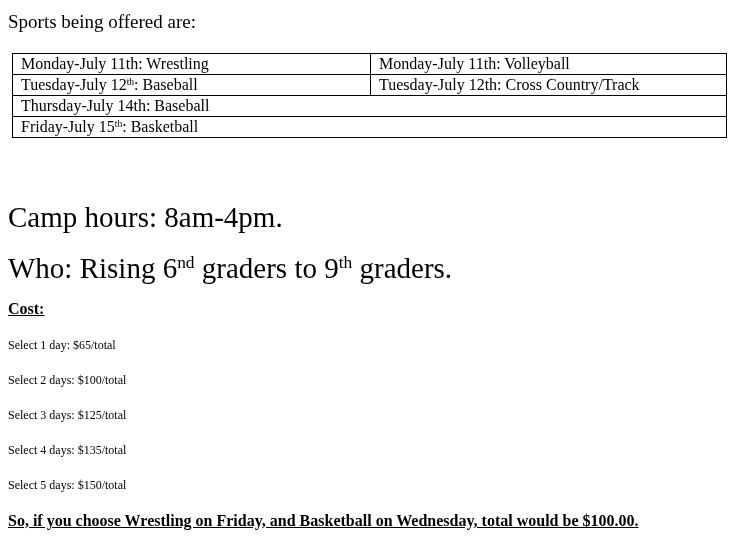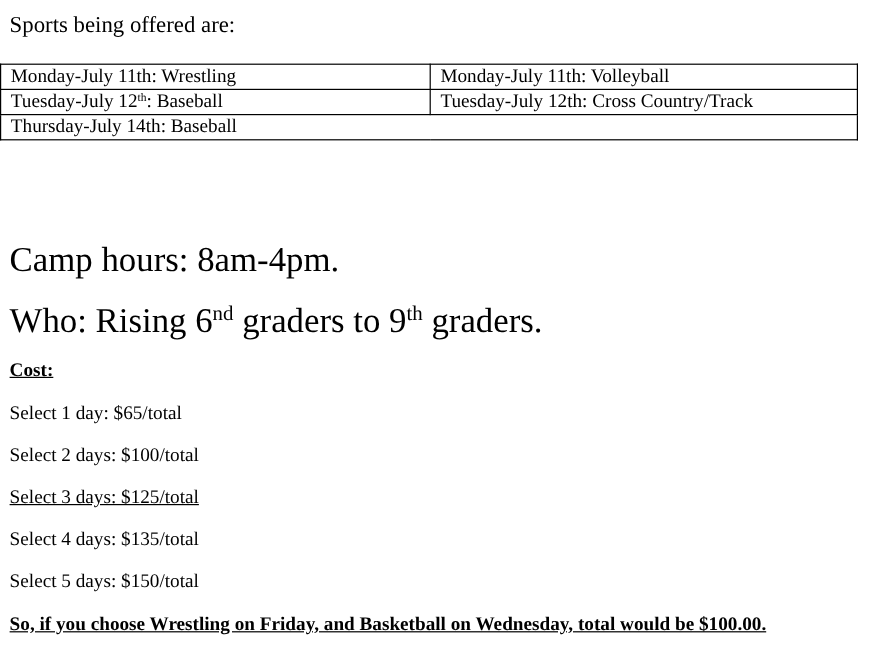--- a/index.html
+++ b/index.html
@@ -5,41 +5,41 @@
   html, body { margin: 0; padding: 0; background: #ffffff; }
   body {
     width: 735px; height: 557px; position: relative; overflow: hidden;
     font-family: "Liberation Serif", "DejaVu Serif", serif; color: #000;
   }
   .heading {
     position: absolute; left: 8px; top: 4px;
     font-size: 19px; line-height: 36px; white-space: nowrap;
   }
   .sports-table {
-    position: absolute; left: 0; top: 53px; width: 715px;
+    position: absolute; left: 12px; top: 53px; width: 715px;
     border-collapse: collapse; table-layout: fixed;
   }
   .sports-table td {
     border: 1px solid #000; padding: 0 0 0 8px;
     font-size: 16px; line-height: 20px; height: 20px; white-space: nowrap;
     vertical-align: top;
   }
   .sports-table td.left { width: 349px; }
   sup { font-size: 0.6em; vertical-align: 0; position: relative; top: -0.55em; line-height: 0; }
   .big {
     position: absolute; left: 8px; font-size: 29px; line-height: 36px; white-space: nowrap;
   }
   .big.hours { top: 199px; text-align: right; }
   .big.who { top: 250px; }
   .cost-label {
     position: absolute; left: 8px; top: 299px; font-size: 16px; line-height: 20px;
     font-weight: bold; text-decoration: underline;
   }
   .price {
-    position: absolute; left: 8px; font-size: 16px; line-height: 20px; white-space: nowrap;
+    position: absolute; left: 8px; font-size: 12px; line-height: 20px; white-space: nowrap;
   }
   .example {
     position: absolute; left: 8px; top: 509px; width: 700px;
     font-size: 16px; line-height: 23px; font-weight: bold; text-decoration: underline;
   }
 </style>
 </head>
 <body>
 
 <div class="heading">Sports being offered are:</div>
@@ -50,28 +50,31 @@
     <td class="left">Monday-July 11th: Wrestling</td>
     <td>Monday-July 11th: Volleyball</td>
   </tr>
   <tr>
     <td class="left"><span>Tuesday-July 12</span><sup>th</sup><span>:  Baseball</span></td>
     <td>Tuesday-July 12th: Cross Country/Track</td>
   </tr>
   <tr>
     <td colspan="2"><span>Thursday-July 14th: Baseball</span></td>
   </tr>
+  <tr>
+    <td colspan="2"><span>Friday-July 15</span><sup>th</sup><span>: Basketball</span></td>
+  </tr>
 </tbody>
   </table>
 
 <div class="big hours">Camp hours: 8am-4pm.</div>
 
 <div class="big who"><span>Who: Rising 6</span><sup>nd</sup><span> graders to 9</span><sup>th</sup><span> graders.</span></div>
 
 <div class="cost-label">Cost:</div>
 
 <div class="price" style="top:335px;">Select 1 day: $65/total</div>
 <div class="price" style="top:370px;">Select 2 days: $100/total</div>
-<div class="price" style="top:405px;text-decoration:underline;">Select 3 days: $125/total</div>
+<div class="price" style="top:405px;">Select 3 days: $125/total</div>
 <div class="price" style="top:440px;">Select 4 days: $135/total</div>
 <div class="price" style="top:475px;text-align:right;">Select 5 days: $150/total</div>
 
 <div class="example">So, if you choose Wrestling on Friday, and Basketball on Wednesday, total would be $100.00.</div>
 
 </body></html>

